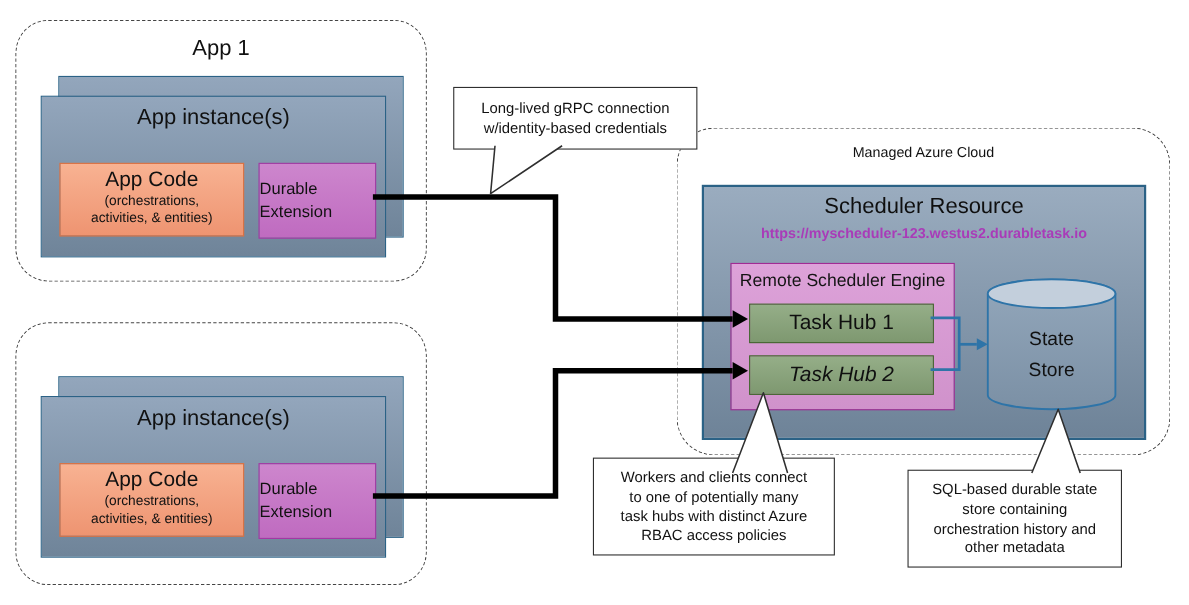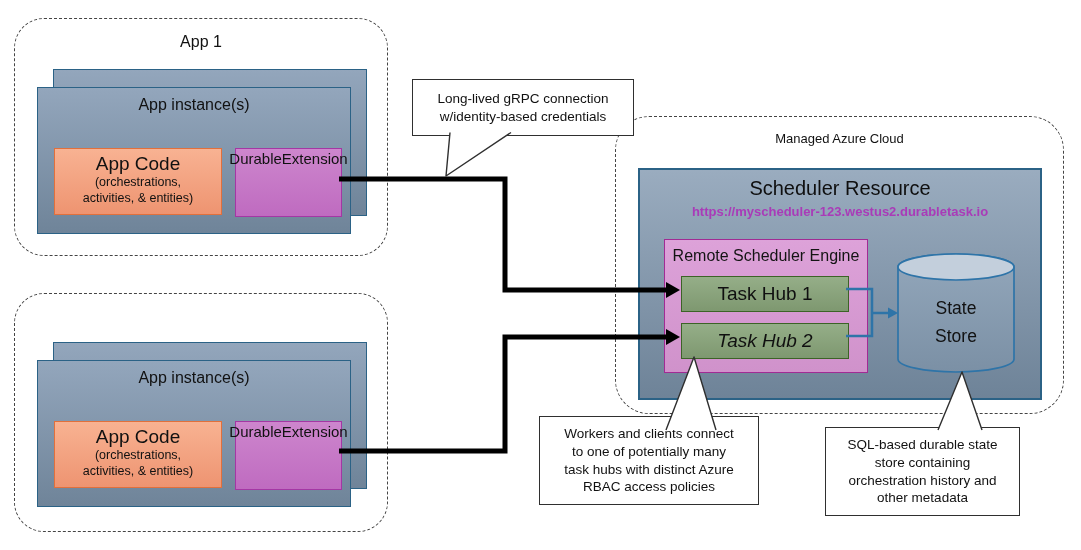--- a/index.html
+++ b/index.html
@@ -1,26 +1,26 @@
 <!DOCTYPE html>
 <html><head>
 <meta charset="utf-8">
 <style>
   html,body{margin:0;padding:0;background:#fff;}
   .stage{position:relative;width:1081px;height:550px;background:#ffffff;
          font-family:"Liberation Sans",sans-serif;color:#111;overflow:hidden;}
   .dashed{position:absolute;border:1.6px dashed #444;border-radius:30px;background:transparent;}
-  .group-title{position:absolute;left:0;right:0;text-align:center;font-size:16px;color:#111;}
+  .group-title{position:absolute;left:0;right:0;text-align:center;font-size:20px;color:#111;}
   .instbox{position:absolute;background:linear-gradient(#93a6bc,#6f8499);border:1.6px solid #2b6286;}
   .codebox{position:absolute;background:linear-gradient(#f8b292,#ee9471);border:1.8px solid #e1703c;
            text-align:center;box-sizing:border-box;padding-top:4px;}
   .codebox .code-title{font-size:19px;display:block;}
   .codebox .code-sub{font-size:12.5px;line-height:1.25;display:block;}
   .durbox{position:absolute;background:linear-gradient(#cd86cd,#bf6bc0);border:1.8px solid #a437a4;
-          text-align:left;font-size:15px;line-height:1.35;display:flex;flex-direction:row;justify-content:center;}
+          text-align:left;font-size:15px;line-height:1.35;display:flex;flex-direction:column;justify-content:center;}
   .schedbox{position:absolute;background:linear-gradient(#9aacbf,#6e8398);border:2px solid #2b6286;}
   .sched-title{position:absolute;left:0;right:0;top:7px;text-align:center;font-size:20px;color:#0f0f0f;}
   .sched-url{position:absolute;left:0;right:0;top:34px;text-align:center;font-size:13px;font-weight:bold;color:#a93bb8;}
   .engine{position:absolute;background:linear-gradient(#dda2d9,#d092cb);border:1.6px solid #a12b94;}
   .engine-title{position:absolute;left:0;right:0;top:7px;text-align:center;font-size:16px;color:#141414;}
   .hub{position:absolute;background:linear-gradient(#95ae88,#7e9870);border:1.6px solid #3c6327;
        display:flex;align-items:center;justify-content:center;font-size:19px;color:#101010;}
   .callout{position:absolute;background:#fff;border:1.4px solid #2f2f2f;text-align:center;
            font-size:13.5px;line-height:1.3;display:flex;flex-direction:column;justify-content:center;z-index:5;}
   .callout span{display:block;}

